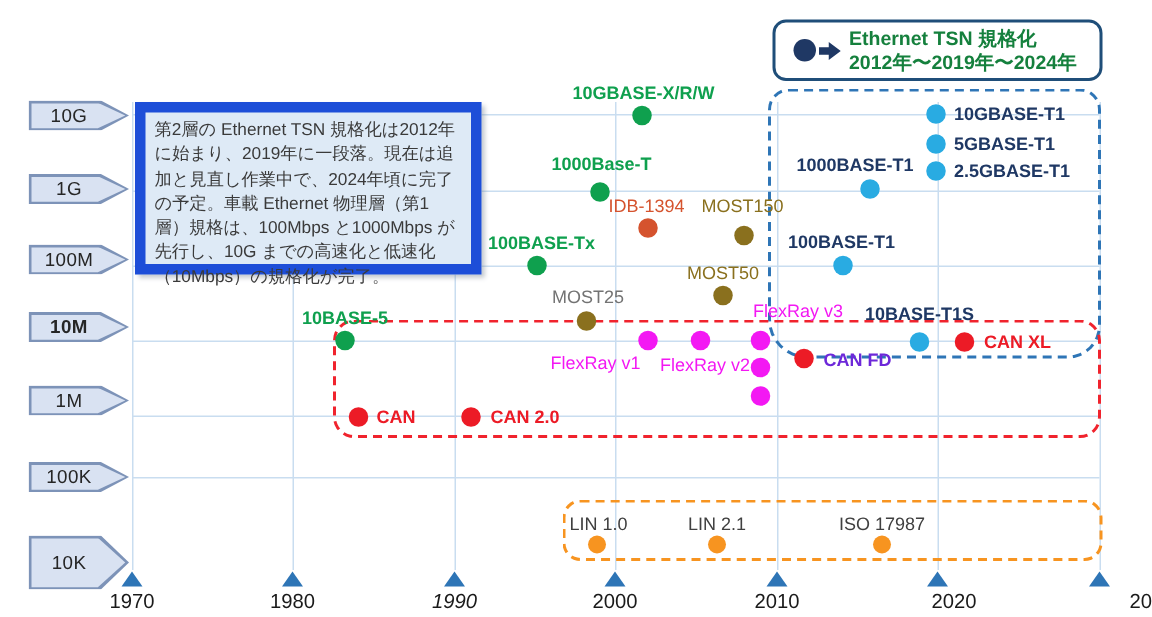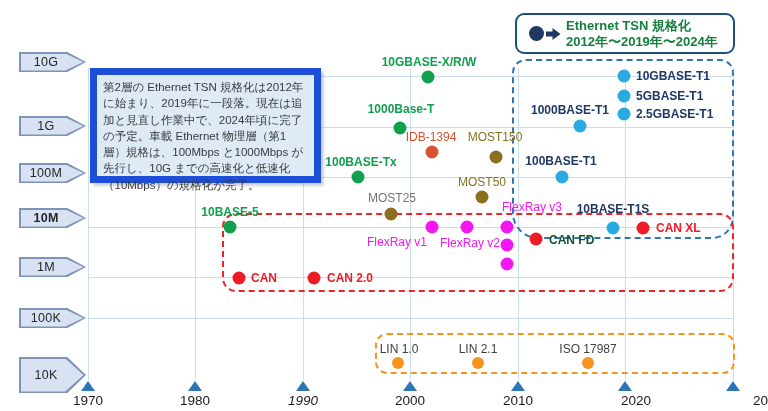--- a/index.html
+++ b/index.html
@@ -79,21 +79,21 @@
       <div class="year-label" style="left: 410px; top: 393px;">2000</div>
       <div class="vgrid" style="left: 518px; top: 68px; height: 312px;"></div>
       <div class="tri-up" style="left: 518px; top: 381px;"></div>
       <div class="year-label" style="left: 518px; top: 393px;">2010</div>
       <div class="vgrid" style="left: 625px; top: 68px; height: 312px;"></div>
       <div class="tri-up" style="left: 625px; top: 381px;"></div>
       <div class="year-label" style="left: 636px; top: 393px;">2020</div>
       <div class="vgrid" style="left: 733px; top: 68px; height: 312px;"></div>
       <div class="tri-up" style="left: 733px; top: 381px;"></div>
       <div class="year-label" style="left: 768px; top: 393px;">2030</div>
-      <div class="pent-outer" style="left: 19px; top: 52px; width: 67px; height: 20px;">
+      <div class="pent-outer" style="left: 19px; top: 67px; width: 67px; height: 20px;">
         <div class="pent-inner">
           <span>10G</span>
         </div>
       </div>
       <div class="pent-outer" style="left: 19px; top: 116px; width: 67px; height: 20px;">
         <div class="pent-inner">
           <span>1G</span>
         </div>
       </div>
       <div class="pent-outer" style="left: 19px; top: 163px; width: 67px; height: 20px;">
@@ -143,21 +143,21 @@
       <div class="pt-label mid" style="left: 470px; top: 243px; color: rgb(243, 24, 243);">FlexRay v2</div>
       <div class="dot" style="width: 13px; height: 13px; left: 507px; top: 227px; background: rgb(243, 24, 243);"></div>
       <div class="pt-label mid" style="left: 532px; top: 207px; color: rgb(243, 24, 243);">FlexRay v3</div>
       <div class="dot" style="width: 13px; height: 13px; left: 507px; top: 245px; background: rgb(243, 24, 243);"></div>
       <div class="dot" style="width: 13px; height: 13px; left: 507px; top: 264px; background: rgb(243, 24, 243);"></div>
       <div class="dot" style="width: 13px; height: 13px; left: 239px; top: 278px; background: rgb(236, 27, 38);"></div>
       <div class="pt-label start b" style="left: 251px; top: 278px; color: rgb(236, 27, 38);">CAN</div>
       <div class="dot" style="width: 13px; height: 13px; left: 314px; top: 278px; background: rgb(236, 27, 38);"></div>
       <div class="pt-label start b" style="left: 327px; top: 278px; color: rgb(236, 27, 38);">CAN 2.0</div>
       <div class="dot" style="width: 13px; height: 13px; left: 536px; top: 239px; background: rgb(236, 27, 38);"></div>
-      <div class="pt-label start b" style="left: 549px; top: 240px; color: #14532d;">CAN FD</div>
+      <div class="pt-label start b" style="left: 549px; top: 240px; color: #6d28d9;">CAN FD</div>
       <div class="dot" style="width: 13px; height: 13px; left: 643px; top: 228px; background: rgb(236, 27, 38);"></div>
       <div class="pt-label start b" style="left: 656px; top: 228px; color: rgb(236, 27, 38);">CAN XL</div>
       <div class="dot" style="width: 13px; height: 13px; left: 562px; top: 177px; background: rgb(41, 171, 226);"></div>
       <div class="pt-label mid b" style="left: 561px; top: 161px; color: rgb(31, 56, 100);">100BASE-T1</div>
       <div class="dot" style="width: 13px; height: 13px; left: 580px; top: 126px; background: rgb(41, 171, 226);"></div>
       <div class="pt-label mid b" style="left: 570px; top: 110px; color: rgb(31, 56, 100);">1000BASE-T1</div>
       <div class="dot" style="width: 13px; height: 13px; left: 613px; top: 228px; background: rgb(41, 171, 226);"></div>
       <div class="pt-label mid b" style="left: 613px; top: 209px; color: rgb(31, 56, 100);">10BASE-T1S</div>
       <div class="dot" style="width: 13px; height: 13px; left: 624px; top: 76px; background: rgb(41, 171, 226);"></div>
       <div class="pt-label start b" style="left: 636px; top: 76px; color: rgb(31, 56, 100);">10GBASE-T1</div>

